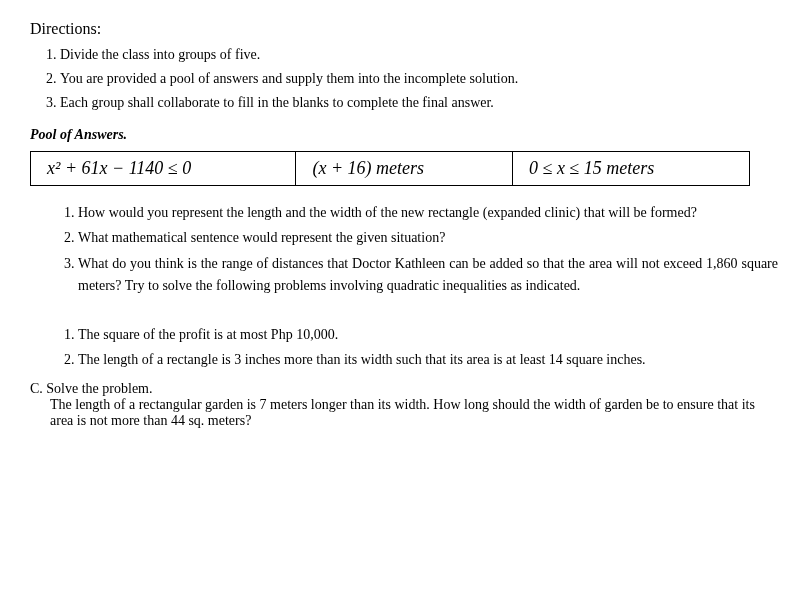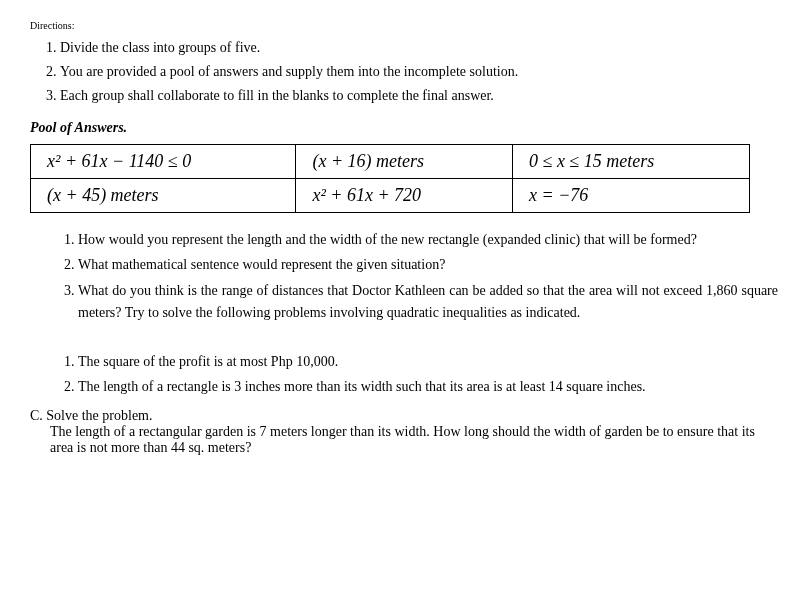--- a/index.html
+++ b/index.html
@@ -12,21 +12,21 @@
       background: #ffffff;
       font-family: 'Times New Roman', Times, serif;
       font-size: 14px;
       color: #000000;
       width: 808px;
       min-height: 602px;
       padding: 20px 30px;
     }
 
     .directions-header {
-      font-size: 10px;
+      font-size: 16px;
       margin-bottom: 6px;
     }
 
     .ordered-list {
       margin-left: 30px;
       margin-bottom: 14px;
     }
 
     .ordered-list li {
       margin-bottom: 3px;
@@ -91,25 +91,20 @@
 
 <div class="pool-header">Pool of Answers.</div>
 
 <table class="pool-table">
   <tbody>
     <tr>
       <td><span class="math">x² + 61x − 1140 ≤ 0</span></td>
       <td><span class="math">(x + 16) meters</span></td>
       <td><span class="math">0 ≤ x ≤ 15 meters</span></td>
     </tr>
-    <tr>
-      <td><span class="math">(x + 45) meters</span></td>
-      <td><span class="math">x² + 61x + 720</span></td>
-      <td><span class="math">x = −76</span></td>
-    </tr>
   </tbody>
 </table>
 
 <div class="section-block">
   <ol class="num-sub-list">
     <li>How would you represent the length and the width of the new rectangle (expanded clinic) that will be formed?</li>
     <li>What mathematical sentence would represent the given situation?</li>
     <li class="justify">What do you think is the range of distances that Doctor Kathleen can be added so that the area will not exceed 1,860 square meters? Try to solve the following problems involving quadratic inequalities as indicated.</li>
   </ol>
 </div>

